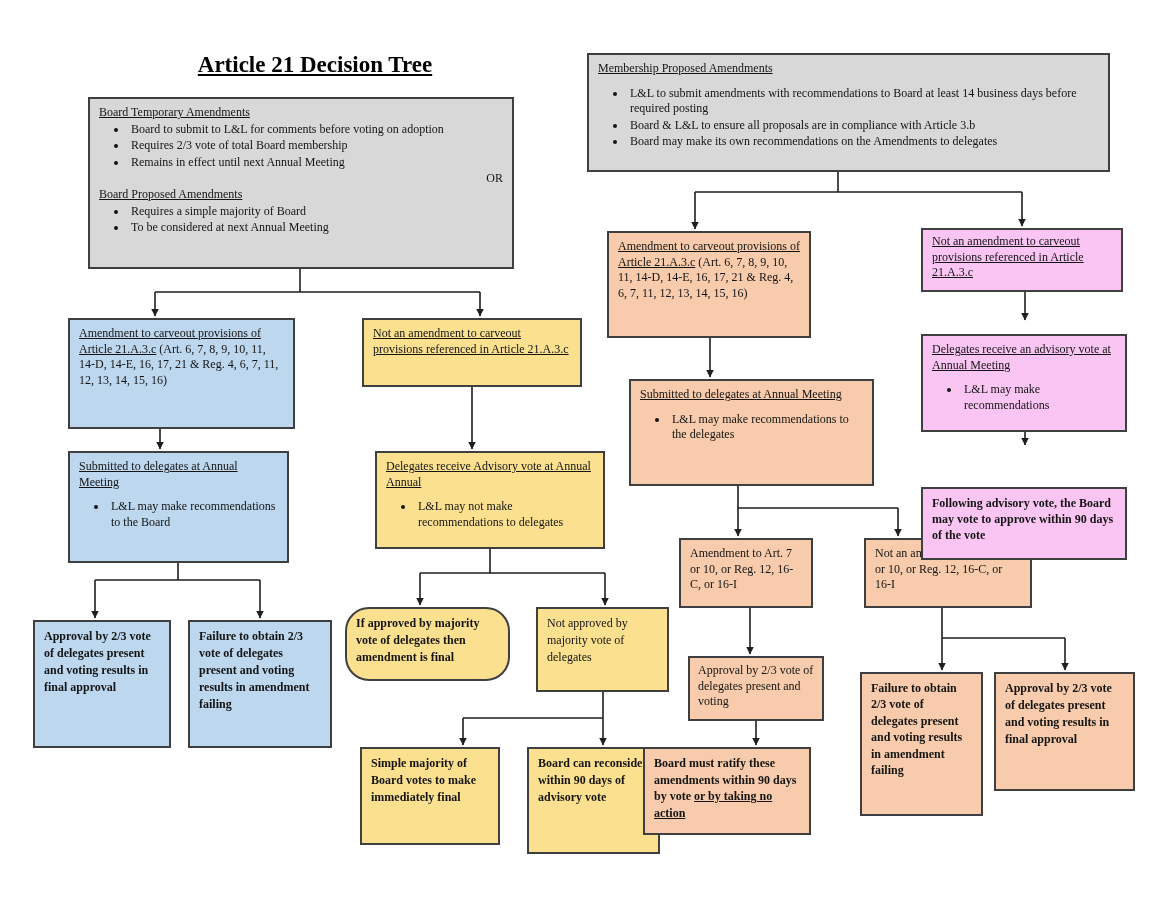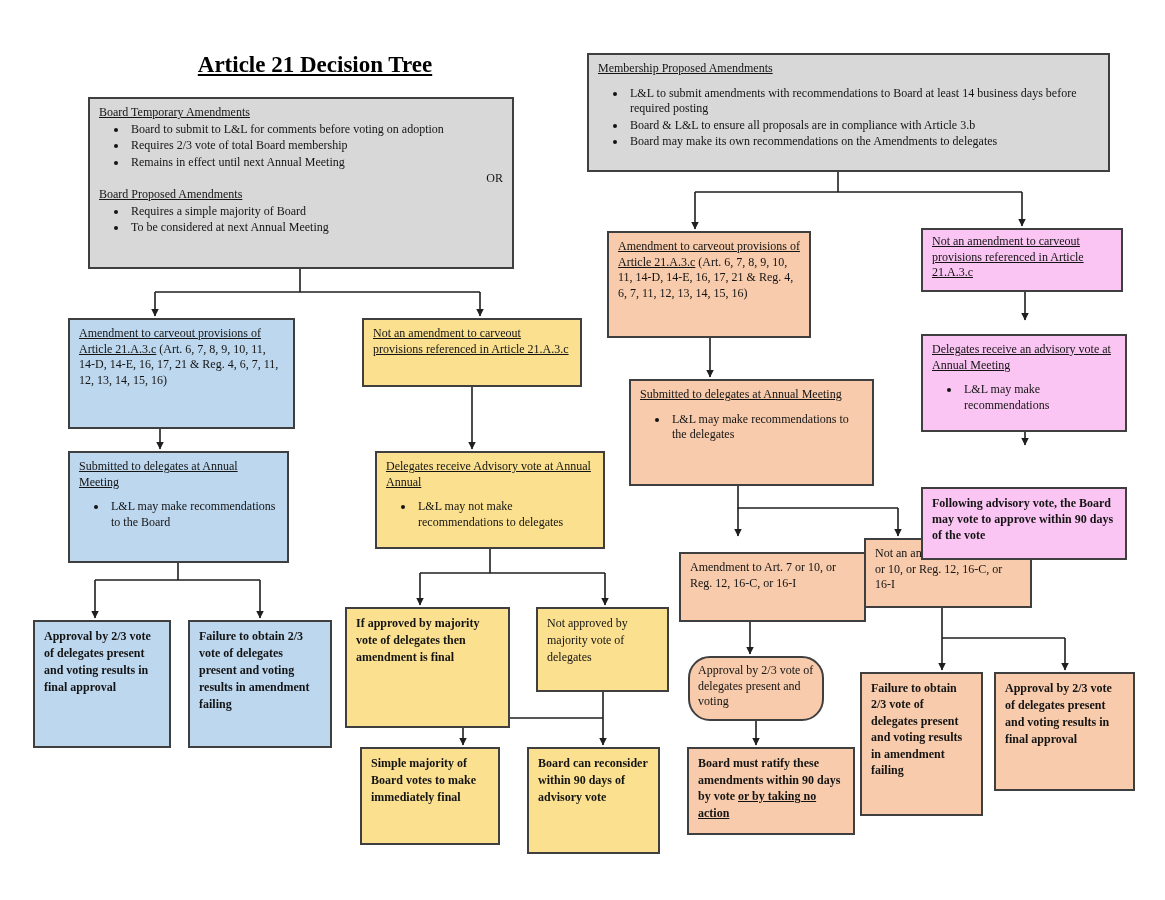--- a/index.html
+++ b/index.html
@@ -129,21 +129,21 @@
     <span class="hd">Not an amendment to carveout provisions referenced in Article 21.A.3.c</span>
   </div>
 
   <div class="node yellow" style="left:375px;top:451px;width:230px;height:98px;">
     <div class="hd gap">Delegates receive Advisory vote at Annual Annual</div>
     <ul>
         <li>L&amp;L may not make recommendations to delegates</li>
       </ul>
   </div>
 
-  <div class="node yellow boldtxt" style="left:345px;top:607px;width:165px;height:121px;">
+  <div class="node yellow boldtxt" style="left:345px;top:607px;width:165px;height:74px;border-radius:24px;">
     <span>If approved by majority vote of delegates then amendment is final</span>
   </div>
 
   <div class="node yellow" style="left:536px;top:607px;width:133px;height:85px;line-height:1.42;">
     <span>Not approved by majority vote of delegates</span>
   </div>
 
   <div class="node yellow boldtxt" style="left:360px;top:747px;width:140px;height:98px;">
     <span>Simple majority of Board votes to make immediately final</span>
   </div>
@@ -157,33 +157,33 @@
     <span>(Art. 6, 7, 8, 9, 10, 11, 14-D, 14-E, 16, 17, 21 &amp; Reg. 4, 6, 7, 11, 12, 13, 14, 15, 16)</span>
   </div>
 
   <div class="node orange" style="left:629px;top:379px;width:245px;height:107px;">
     <div class="hd gap">Submitted to delegates at Annual Meeting</div>
     <ul>
         <li>L&amp;L may make recommendations to the delegates</li>
       </ul>
   </div>
 
-  <div class="node orange" style="left:679px;top:552px;width:187px;height:70px;">
+  <div class="node orange" style="left:679px;top:538px;width:134px;height:70px;">
     <span>Amendment to Art. 7 or 10, or Reg. 12, 16-C, or 16-I</span>
   </div>
 
   <div class="node orange" style="left:864px;top:538px;width:168px;height:70px;">
     <span>Not an amendment to Art. 7 or 10, or Reg. 12, 16-C, or 16-I</span>
   </div>
 
-  <div class="node orange" style="left:688px;top:656px;width:136px;height:65px;padding:5px 8px;border-radius:22px;">
+  <div class="node orange" style="left:688px;top:656px;width:136px;height:65px;padding:5px 8px;">
     <span>Approval by 2/3 vote of delegates present and voting</span>
   </div>
 
-  <div class="node orange boldtxt" style="left:687px;top:747px;width:168px;height:88px;line-height:1.38;">
+  <div class="node orange boldtxt" style="left:643px;top:747px;width:168px;height:88px;line-height:1.38;">
     <span>Board must ratify these amendments within 90 days by vote</span>
     <span class="utail">or by taking no action</span>
   </div>
 
   <div class="node orange boldtxt" style="left:860px;top:672px;width:123px;height:144px;line-height:1.37;">
     <span>Failure to obtain 2/3 vote of delegates present and voting results in amendment failing</span>
   </div>
 
   <div class="node orange boldtxt" style="left:994px;top:672px;width:141px;height:119px;">
     <span>Approval by 2/3 vote of delegates present and voting results in final approval</span>

